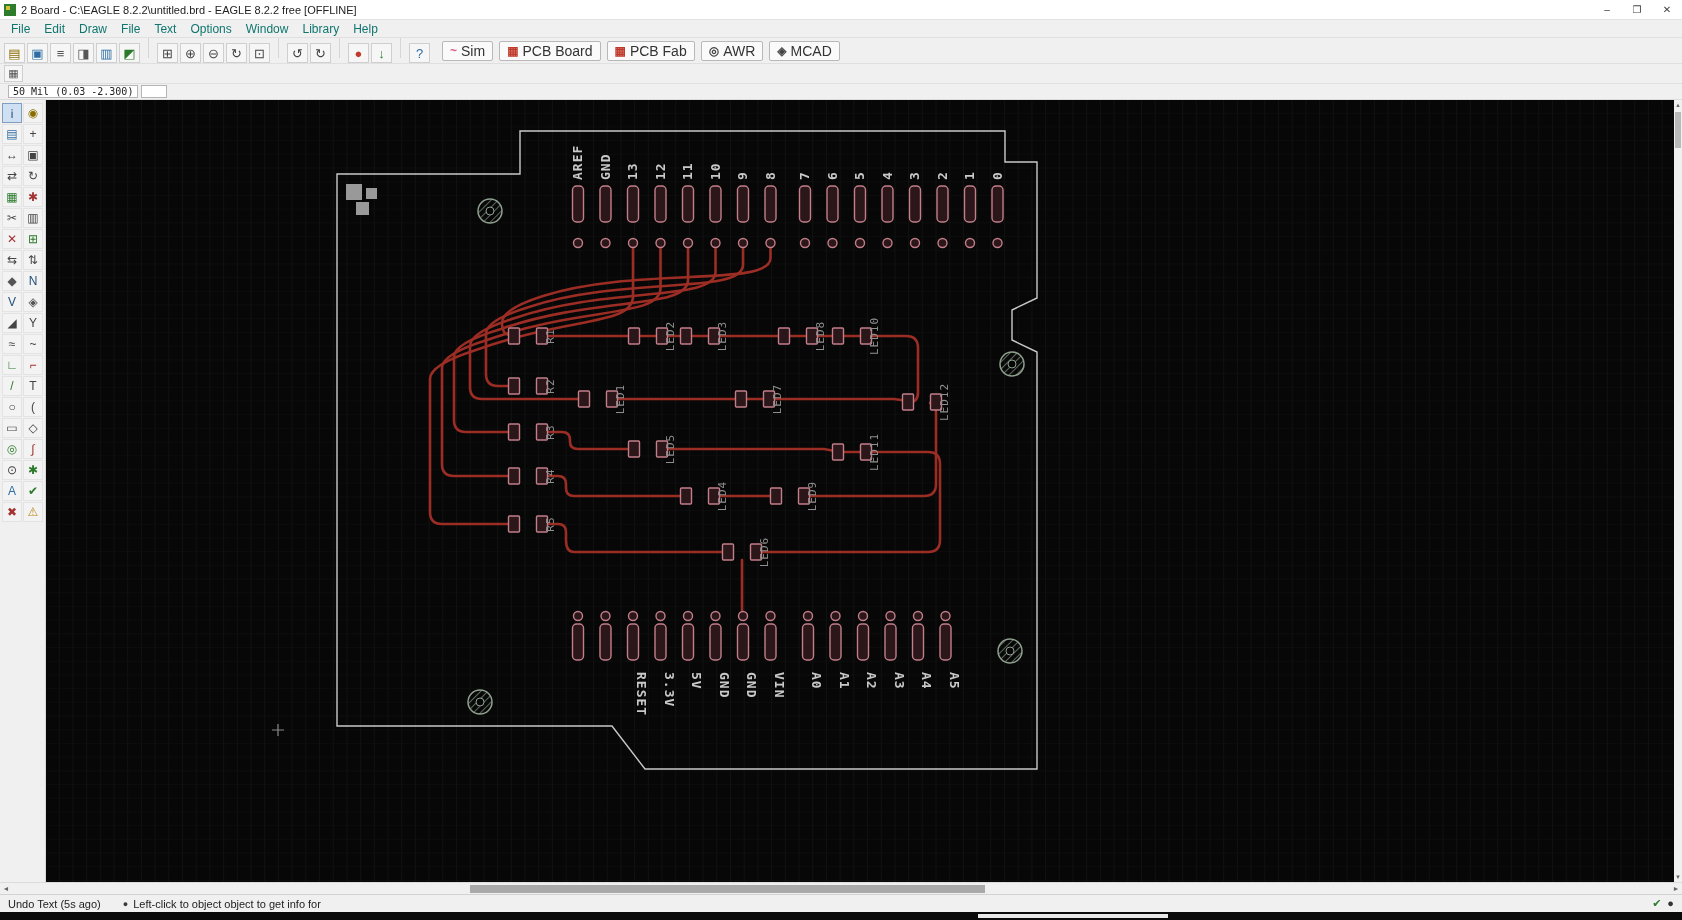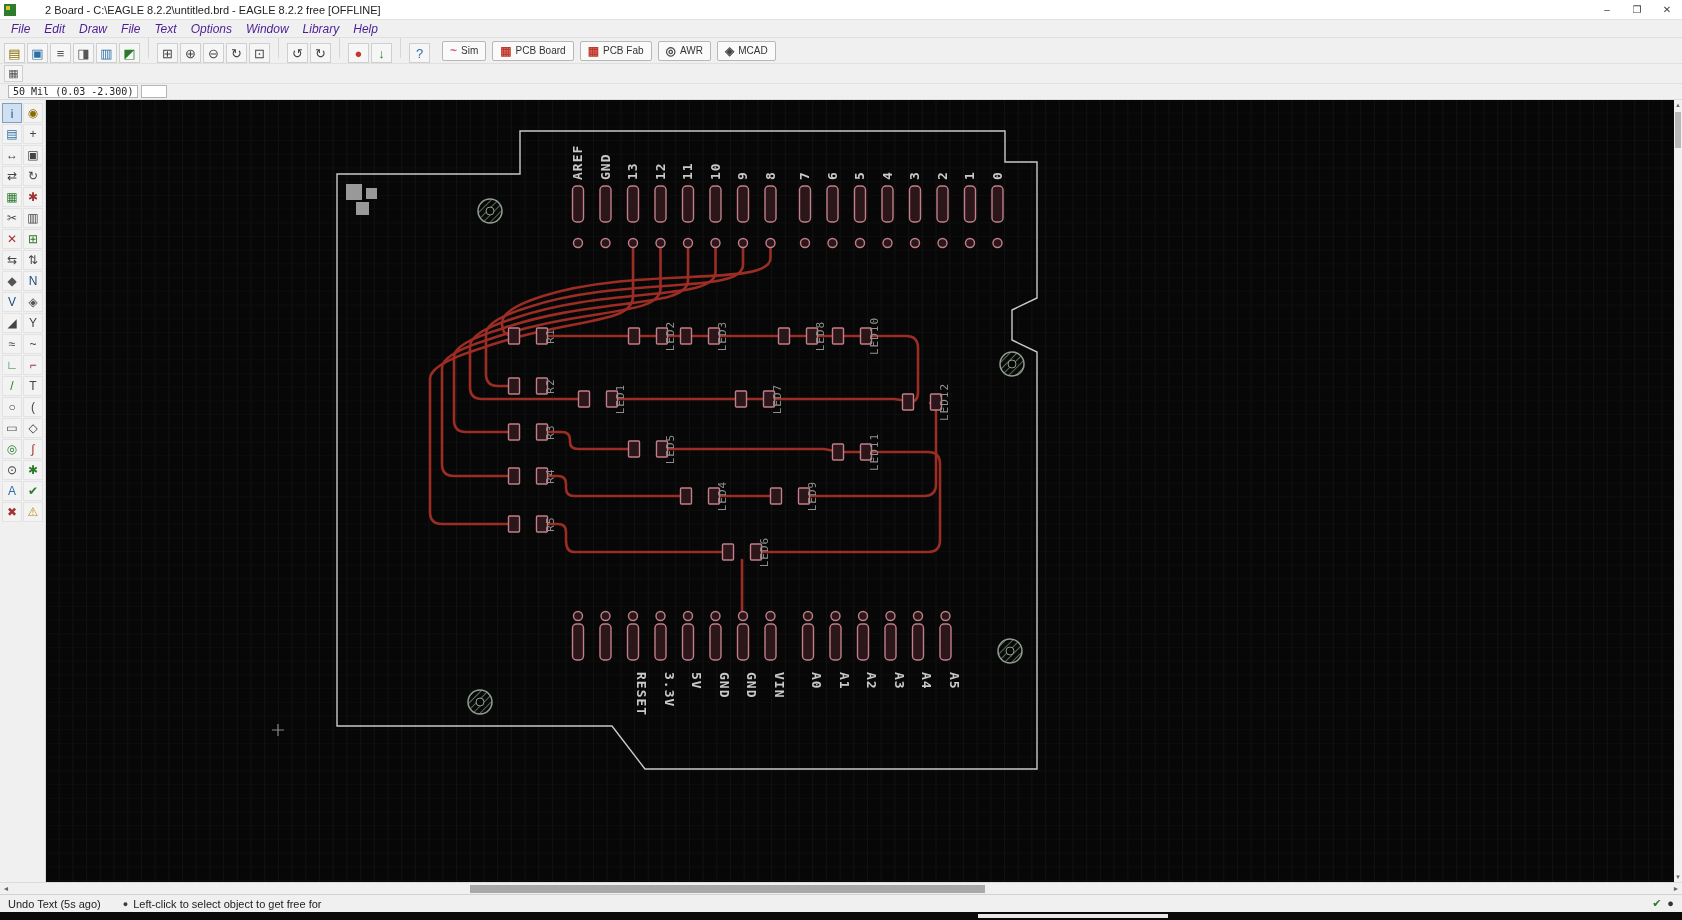--- a/index.html
+++ b/index.html
@@ -2,36 +2,36 @@
 <html><head>
 <meta charset="utf-8">
 <style>
   * { box-sizing: border-box; margin: 0; padding: 0; }
   html,body { width:1682px; height:920px; overflow:hidden; font-family:"Liberation Sans", sans-serif; font-size:12px; background:#f0f0f0; }
 
   
   .titlebar { height:20px; background:#ffffff; display:flex; align-items:center; padding-left:4px; border-bottom:1px solid #e2e2e2; }
   .app-icon { width:12px; height:12px; background:#2d7d2d; position:relative; margin-right:5px; flex:none; }
   .app-icon:after { content:""; position:absolute; left:2px; top:2px; width:4px; height:4px; background:#d4c13a; }
-  .title-text { font-size:11px; color:#222; white-space:nowrap;margin-left:24px; }
+  .title-text { font-size:11px; color:#222; white-space:nowrap; }
   .win-controls { margin-left:auto; display:flex; }
   .win-btn { width:30px; height:20px; display:flex; align-items:center; justify-content:center; font-size:10px; color:#444; cursor:default; }
 
   
   .menubar { height:18px; background:#f0f0f0; display:flex; align-items:center; padding-left:4px; border-bottom:1px solid #e0e0e0; }
-  .menu-item { padding:1px 7px; color:#4c1d95; cursor:default;font-style:italic; }
+  .menu-item { padding:1px 7px; color:#0f766e; cursor:default; }
 
   
   .toolbar { height:26px; background:#f0f0f0; display:flex; align-items:center; padding:2px 4px; border-bottom:1px solid #e0e0e0; }
   .tbtn { width:21px; height:20px; display:inline-flex; align-items:center; justify-content:center; border:1px solid #cfcfcf; background:#f6f6f6; margin-right:2px; font-size:13px; line-height:1; cursor:default; }
   .sep { width:7px; height:20px; border-right:1px solid #d6d6d6; margin-right:8px; display:inline-block; }
   .promo-wrap { display:flex; align-items:center; margin-left:10px; gap:6px; }
   .promo-btn { height:20px; display:inline-flex; align-items:center; gap:4px; border:1px solid #b8b8b8; background:#fafafa; padding:0 7px; border-radius:2px; cursor:default; }
   .picon { font-size:12px; font-weight:bold; }
-  .plabel { font-size:10px; color:#333; white-space:nowrap; }
+  .plabel { font-size:14px; color:#333; white-space:nowrap; }
   .toolbar2 { height:20px; background:#f0f0f0; display:flex; align-items:center; padding:1px 4px; border-bottom:1px solid #e0e0e0; }
   .toolbar2 .tbtn { width:19px; height:17px; font-size:11px; }
 
   
   .coordbar { height:16px; background:#f0f0f0; display:flex; align-items:center; padding-left:8px; border-bottom:1px solid #dcdcdc; gap:3px; }
   .coord-box { height:13px; min-width:118px; background:#ffffff; border:1px solid #b5b5b5; font-size:10px; padding:0 4px; display:flex; align-items:center; color:#222; font-family:"DejaVu Sans Mono", monospace; }
   .cmd-box { height:13px; width:26px; background:#ffffff; border:1px solid #b5b5b5; }
 
   
   .mainrow { display:flex; height:782px; }
@@ -429,21 +429,21 @@
 <div class="hscroll">
   <span class="harrow" style="left:0">◄</span>
   <span class="hthumb"></span>
   <span class="harrow" style="right:0">►</span>
 </div>
 
 <div class="statusbar">
   <span>Undo Text (5s ago)</span>
   <span class="status-hint">
     <span class="bullet">●</span>
-    <span>Left-click to select object to get free for</span>
+    <span>Left-click to object object to get info for</span>
   </span>
   <span class="status-icons">
       <span class="sbicon" style="color: rgb(42, 122, 42);">✔</span>
       <span class="sbicon" style="color: rgb(51, 51, 51);">●</span>
     </span>
 </div>
 
 <div class="bottomstrip">
   <span class="seg"></span>
 </div>

